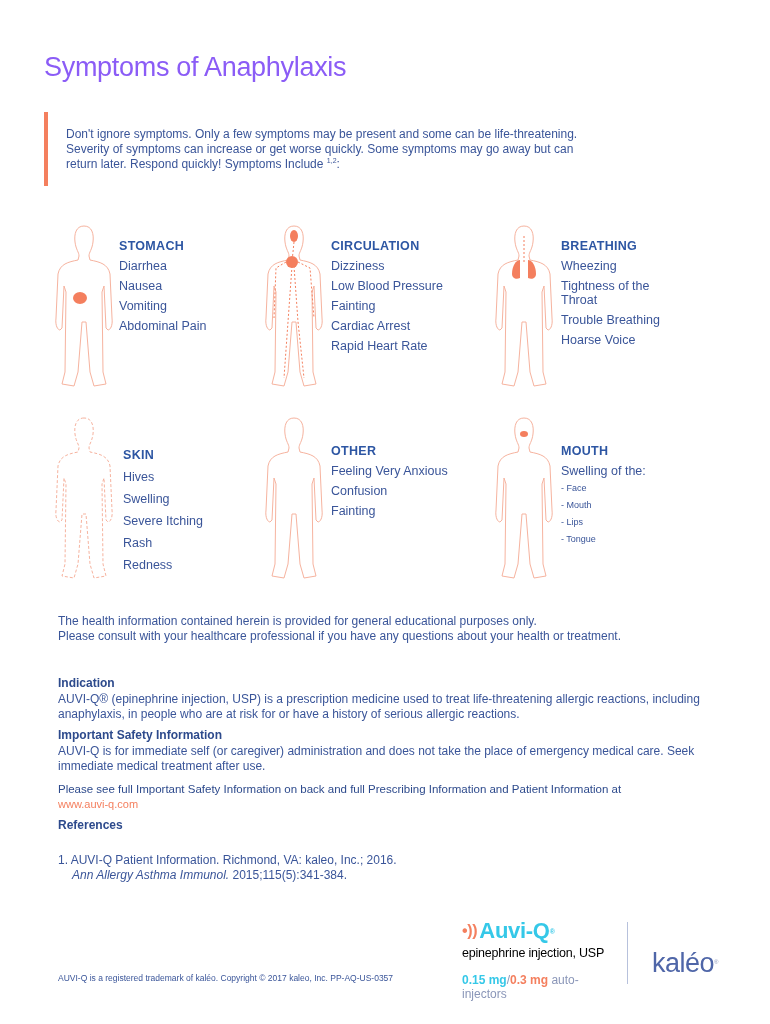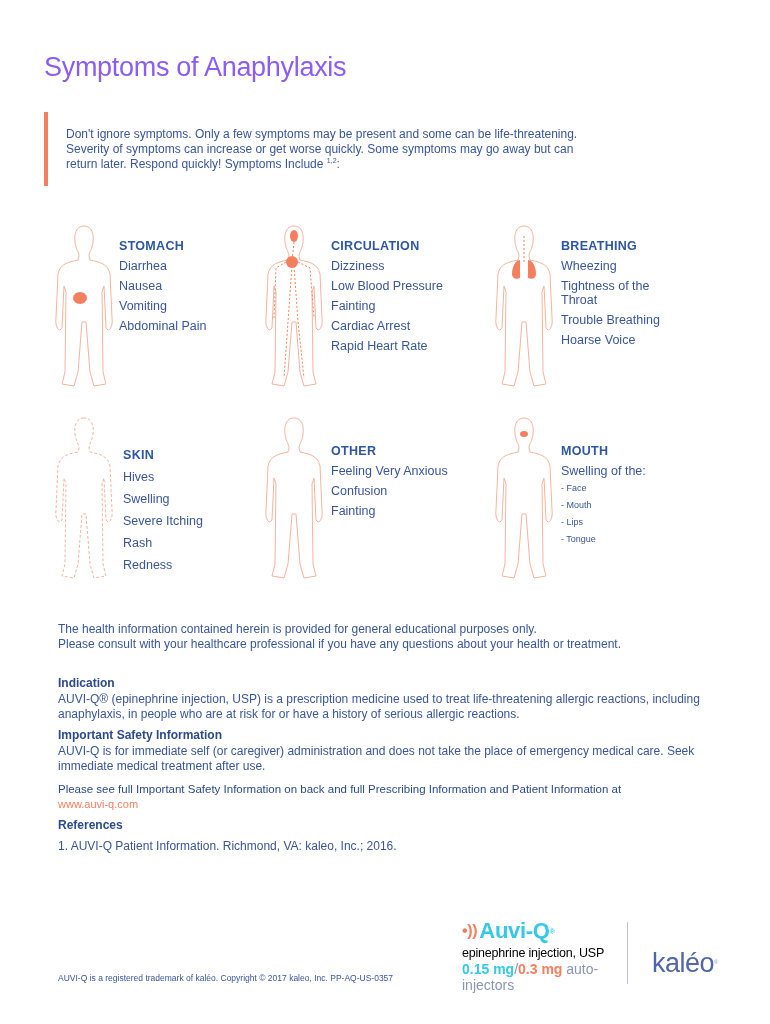--- a/index.html
+++ b/index.html
@@ -11,36 +11,36 @@
     .intro-bar { position: absolute; left: 44px; top: 112px; width: 4px; height: 74px; background: #f47f5e; }
     .intro { position: absolute; left: 66px; top: 127px; width: 540px; font-size: 12px; line-height: 15px; color: #3a5599; }
     .intro sup { font-size: 7px; vertical-align: 5px; line-height: 0; }
 
     .figure { position: absolute; }
     .cat { position: absolute; }
     .cat h3 { font-size: 12.5px; font-weight: bold; color: #2d56a3; letter-spacing: 0.3px; margin-bottom: 6px; }
     .cat .item { font-size: 12.5px; line-height: 14px; color: #3a5599; margin-bottom: 6px; }
     .cat .sub { font-size: 9px; line-height: 10px; color: #3a5599; margin-bottom: 7px; }
 
-    .disclaimer { position: absolute; left: 58px; top: 614px; font-size: 12px; line-height: 15px; color: #3a5599; width: 680px; margin-top: 8px; }
+    .disclaimer { position: absolute; left: 58px; top: 614px; font-size: 12px; line-height: 15px; color: #3a5599; width: 680px; }
 
     .section { position: absolute; left: 58px; width: 680px; font-size: 12px; line-height: 15.5px; color: #3a5599; }
     .section h4 { font-size: 12px; font-weight: bold; color: #2d4a8c; }
     .see-full { font-weight: normal; color: #2d4a8c; font-size: 11.5px; }
     .link { color: #f47f5e; font-size: 11px; }
     .ref-italic { font-style: italic; }
 
     .footer { position: absolute; left: 58px; top: 973px; font-size: 8.5px; color: #3a5599; }
 
     .brand { position: absolute; left: 462px; top: 918px; width: 150px; }
     .auvi-logo { display: flex; align-items: center; font-size: 22px; font-weight: bold; color: #35c8e8; letter-spacing: -0.3px; }
     .waves { color: #f47f5e; font-size: 16px; margin-right: 2px; font-weight: bold; }
     .reg { font-size: 7px; vertical-align: 10px; color: #35c8e8; }
     .epi { font-size: 12.5px; color: #000000; margin-top: 2px; letter-spacing: -0.2px; }
-    .dose { font-size: 14px; color: #8a96b8; margin-top: 1px; }
+    .dose { font-size: 12px; color: #8a96b8; margin-top: 13px; }
     .dose .d1 { color: #35c8e8; font-weight: bold; }
     .dose .d2 { color: #f47f5e; font-weight: bold; }
     .vdiv { position: absolute; left: 627px; top: 922px; width: 1px; height: 62px; background: #b7c1dc; }
     .kaleo { position: absolute; left: 652px; top: 948px; font-size: 27px; color: #4f66a8; letter-spacing: -0.5px; }
     .kaleo .reg2 { font-size: 6px; vertical-align: 8px; color: #8a96b8; }
   </style>
 </head>
 <body>
 
 <h1 class="title">Symptoms of Anaphylaxis</h1>
@@ -141,22 +141,23 @@
 </div>
 
 <div class="section" style="top:728px">
   <h4>Important Safety Information</h4>
   <p style="width:670px">AUVI-Q is for immediate self (or caregiver) administration and does not take the place of emergency medical care. Seek immediate medical treatment after use.</p>
   <p class="see-full" style="margin-top:7px">Please see full Important Safety Information on back and full Prescribing Information and Patient Information at</p>
   <a class="link">www.auvi-q.com</a>
 </div>
 
 <div class="section" style="top:818px">
-  <h4 style="margin-bottom:5px">References</h4>
+  <h4 style="margin-bottom:19px">References</h4>
   <div>1. AUVI-Q Patient Information. Richmond, VA: kaleo, Inc.; 2016.</div>
+  <div style="padding-left:14px"><span class="ref-italic">Ann Allergy Asthma Immunol.</span><span> 2015;115(5):341-384.</span></div>
 </div>
 
 <div class="footer">AUVI-Q is a registered trademark of kaléo. Copyright © 2017 kaleo, Inc. PP-AQ-US-0357</div>
 
 <div class="brand">
   <div class="auvi-logo">
     <span class="waves">•))</span>
       <span>Auvi-Q</span>
       <span class="reg">®</span>
   </div>

